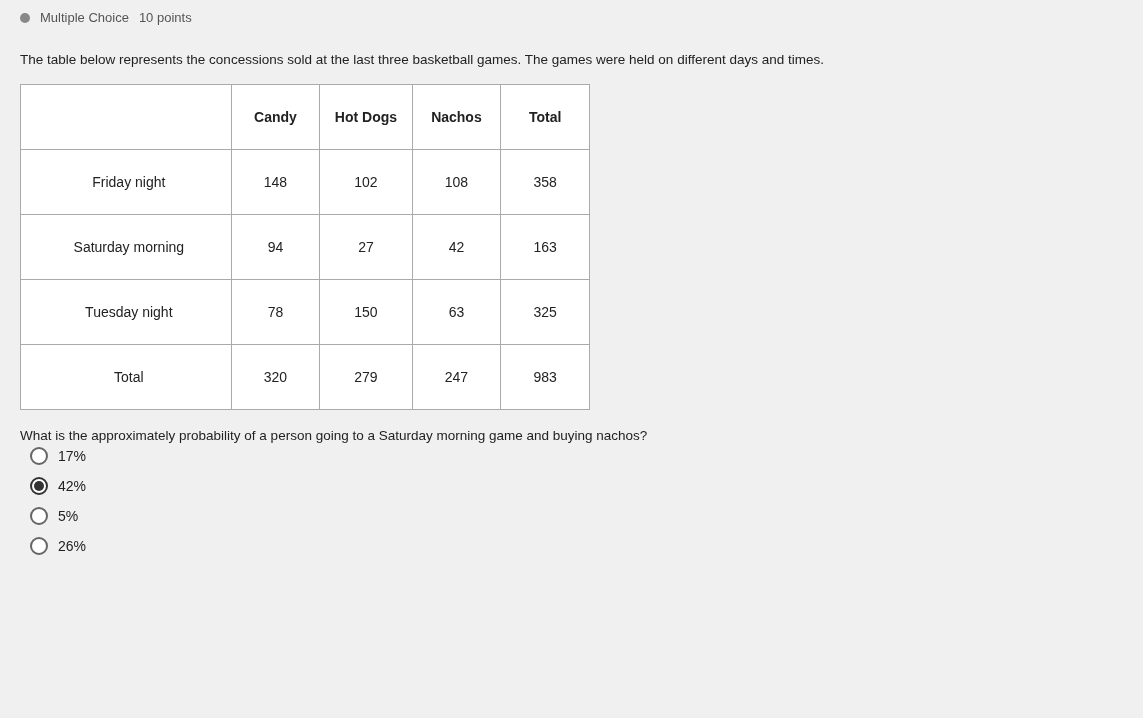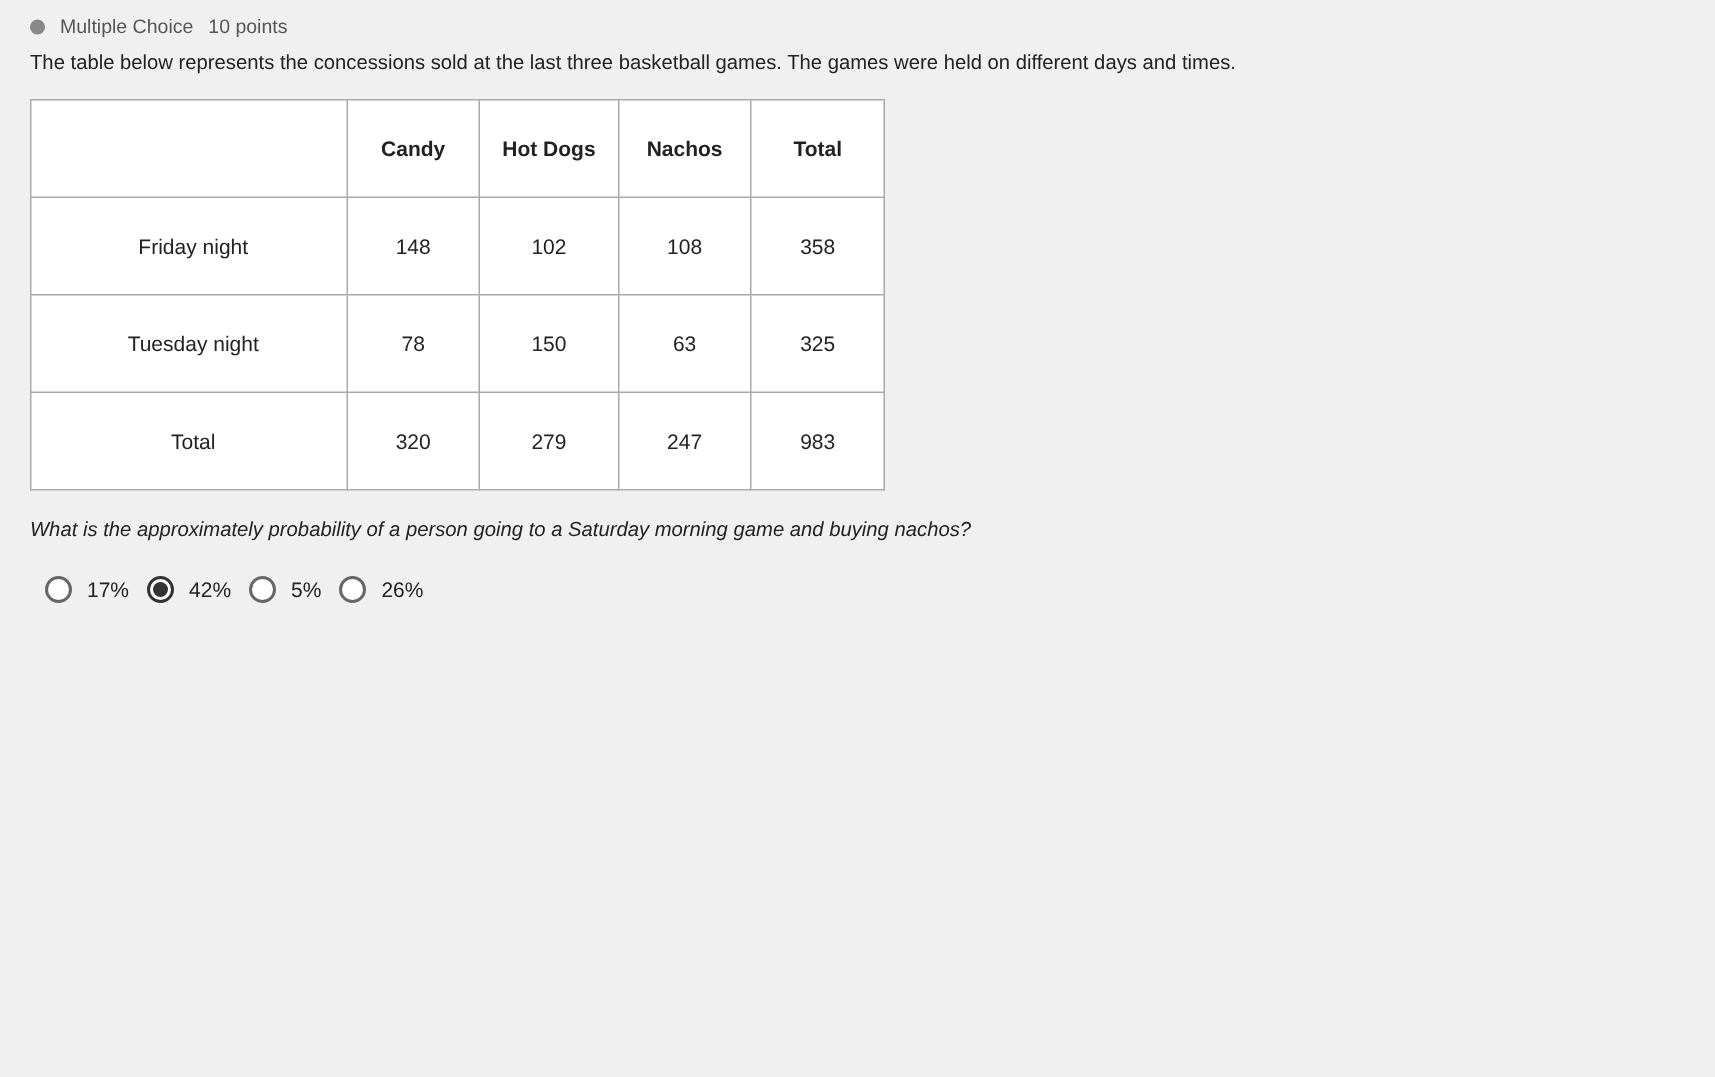--- a/index.html
+++ b/index.html
@@ -9,21 +9,21 @@
       font-size: 14px;
       color: #222;
       padding: 10px 20px;
       width: 1143px;
       min-height: 718px;
     }
     .top-bar {
       display: flex;
       align-items: center;
       gap: 10px;
-      margin-bottom: 8px;
+      margin-bottom: 26px;
       color: #555;
       font-size: 13px;
     }
     .dot {
       width: 10px;
       height: 10px;
       border-radius: 50%;
       background: #888;
       display: inline-block;
     }
@@ -63,26 +63,26 @@
     }
     table tbody td {
       font-weight: normal;
     }
     table tbody tr:last-child td {
       font-weight: normal;
     }
     .question-text {
       font-size: 13.5px;
       color: #222;
-      margin-bottom: 24px;
+      margin-bottom: 4px;
       max-width: 900px;
-      font-style: italic;
     }
     .options {
       display: flex;
+      flex-direction: column;
       gap: 12px;
       margin-left: 10px;
     }
     .option {
       display: flex;
       align-items: center;
       gap: 10px;
       font-size: 14px;
       cursor: pointer;
     }
@@ -131,20 +131,27 @@
     </thead>
     <tbody id="table-body">
     <tr>
           <td>Friday night</td>
           <td>148</td>
           <td>102</td>
           <td>108</td>
           <td>358</td>
         </tr>
         <tr>
+          <td>Saturday morning</td>
+          <td>94</td>
+          <td>27</td>
+          <td>42</td>
+          <td>163</td>
+        </tr>
+        <tr>
           <td>Tuesday night</td>
           <td>78</td>
           <td>150</td>
           <td>63</td>
           <td>325</td>
         </tr>
         <tr>
           <td>Total</td>
           <td>320</td>
           <td>279</td>

